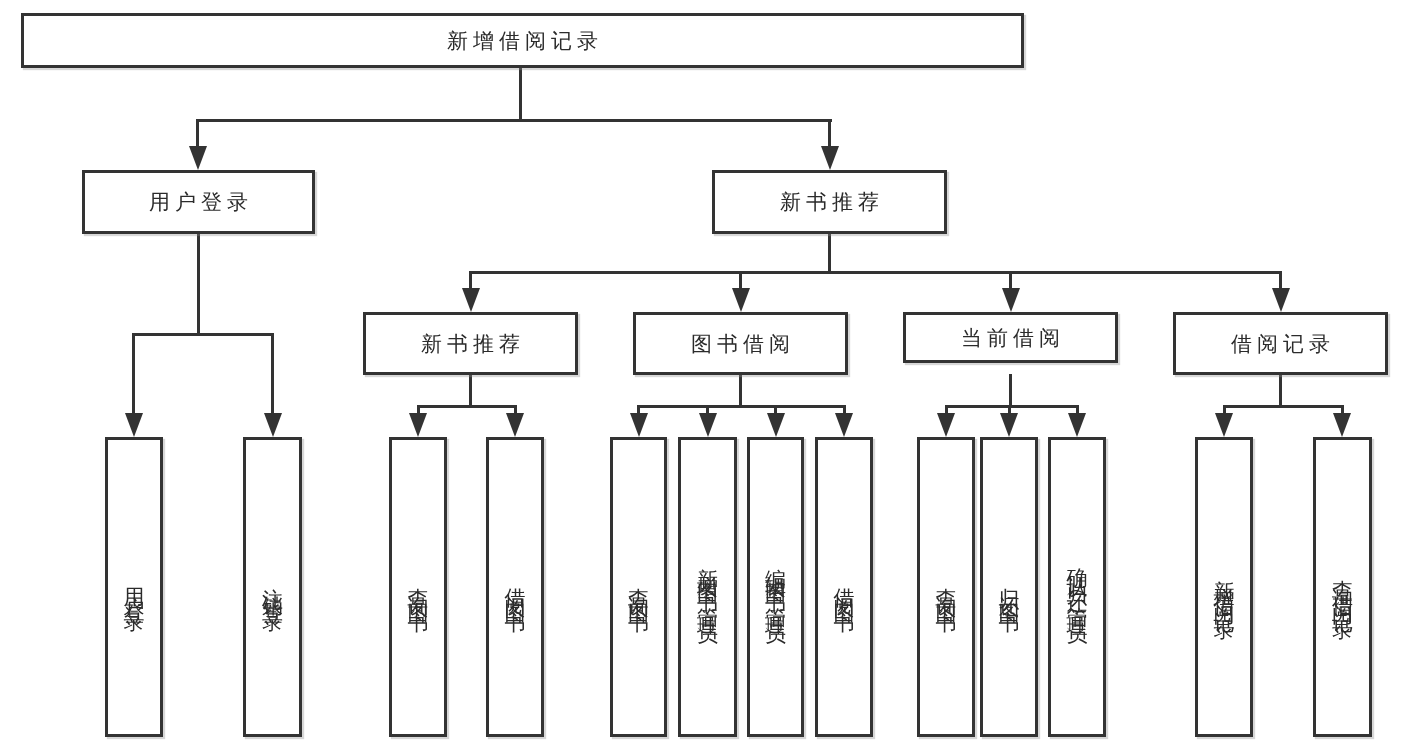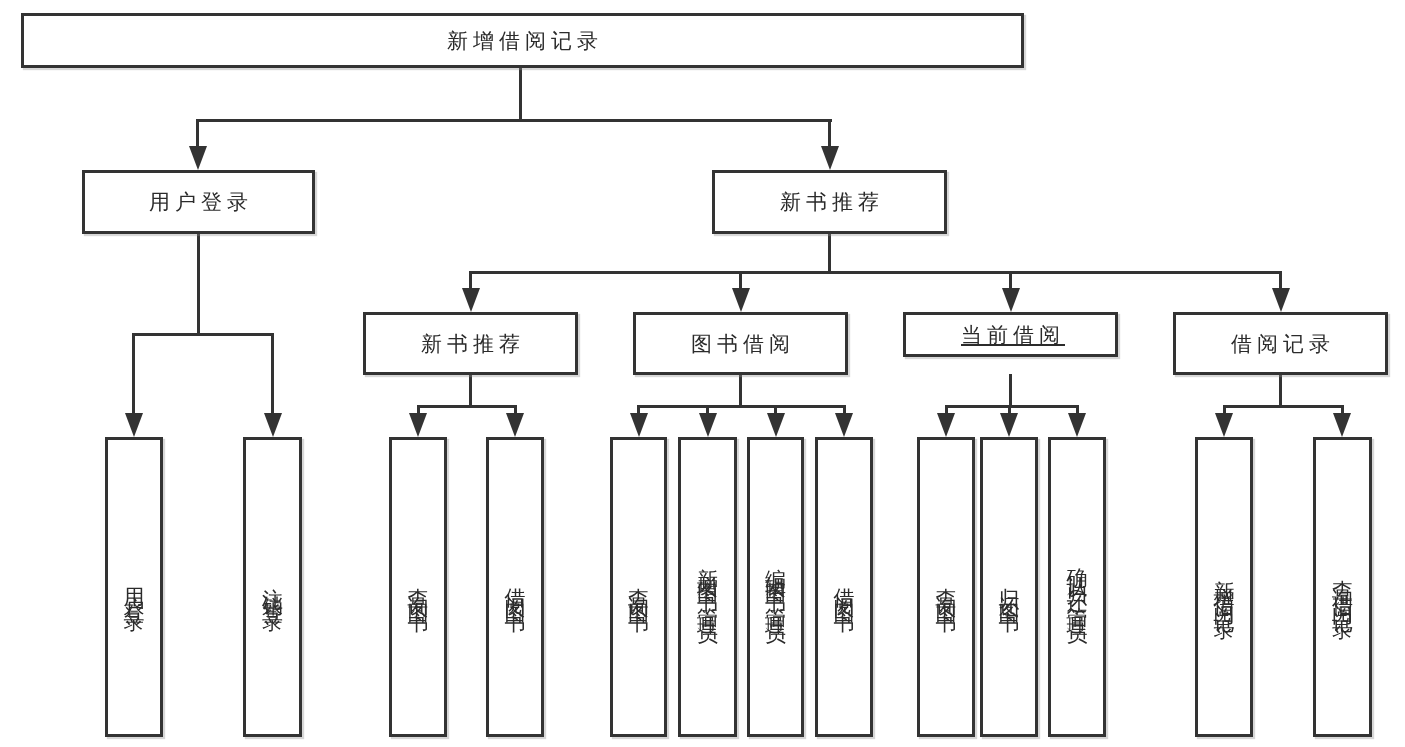--- a/index.html
+++ b/index.html
@@ -96,21 +96,21 @@
   <div class="arrow" style="left:732px; top:288px;"></div>
   <div class="arrow" style="left:1002px; top:288px;"></div>
   <div class="arrow" style="left:1272px; top:288px;"></div>
 
   <div class="box" style="left:633px; top:312px; width:215px; height:63px;">
     <span class="hlabel">图书借阅</span>
   </div>
   <div class="box" style="left:363px; top:312px; width:215px; height:63px;">
     <span class="hlabel">新书推荐</span>
   </div>
-  <div class="box" style="left:903px; top:312px; width:215px; height:45px;text-decoration:underline;">
+  <div class="box" style="left:903px; top:312px; width:215px; height:51px;">
     <span class="hlabel">当前借阅</span>
   </div>
   <div class="box" style="left:1173px; top:312px; width:215px; height:63px;">
     <span class="hlabel">借阅记录</span>
   </div>
 
   <div class="vline" style="left:469px; top:374px; height:33px;"></div>
   <div class="hline" style="left:417px; top:405px; width:100px;"></div>
   <div class="vline" style="left:417px; top:405px; height:10px;"></div>
   <div class="vline" style="left:514px; top:405px; height:10px;"></div>

